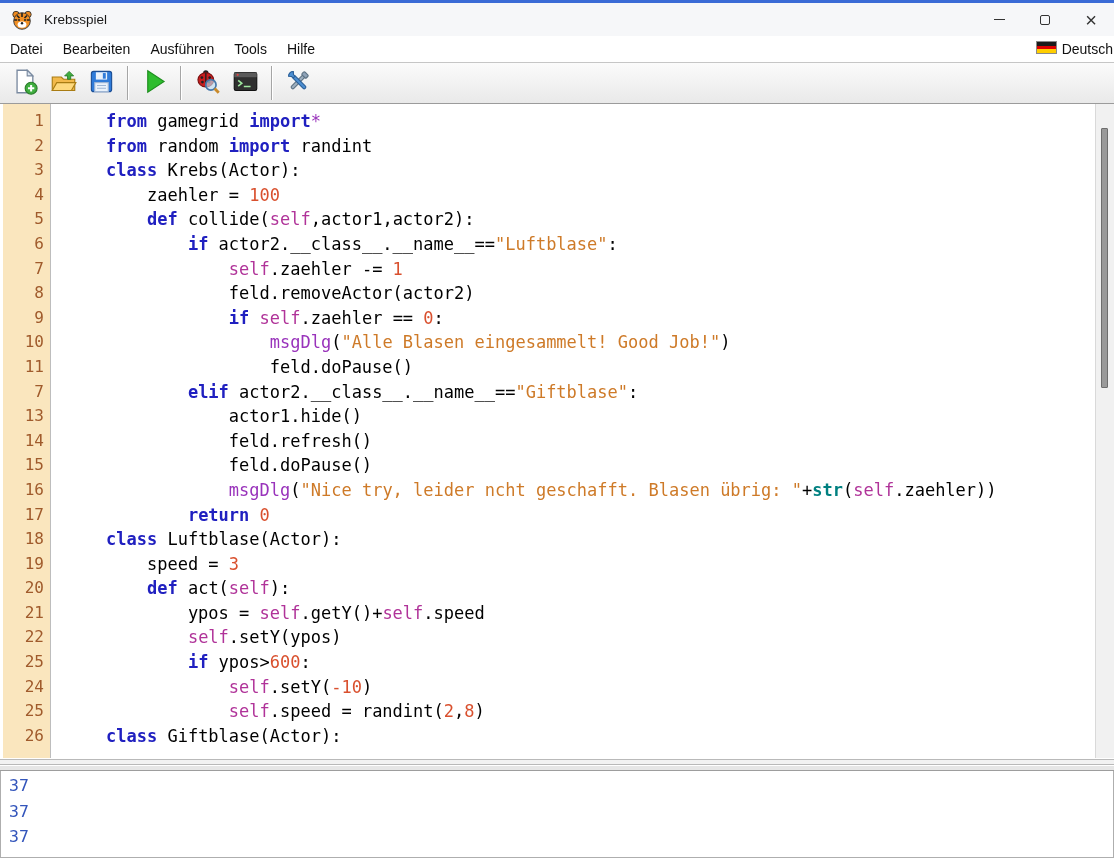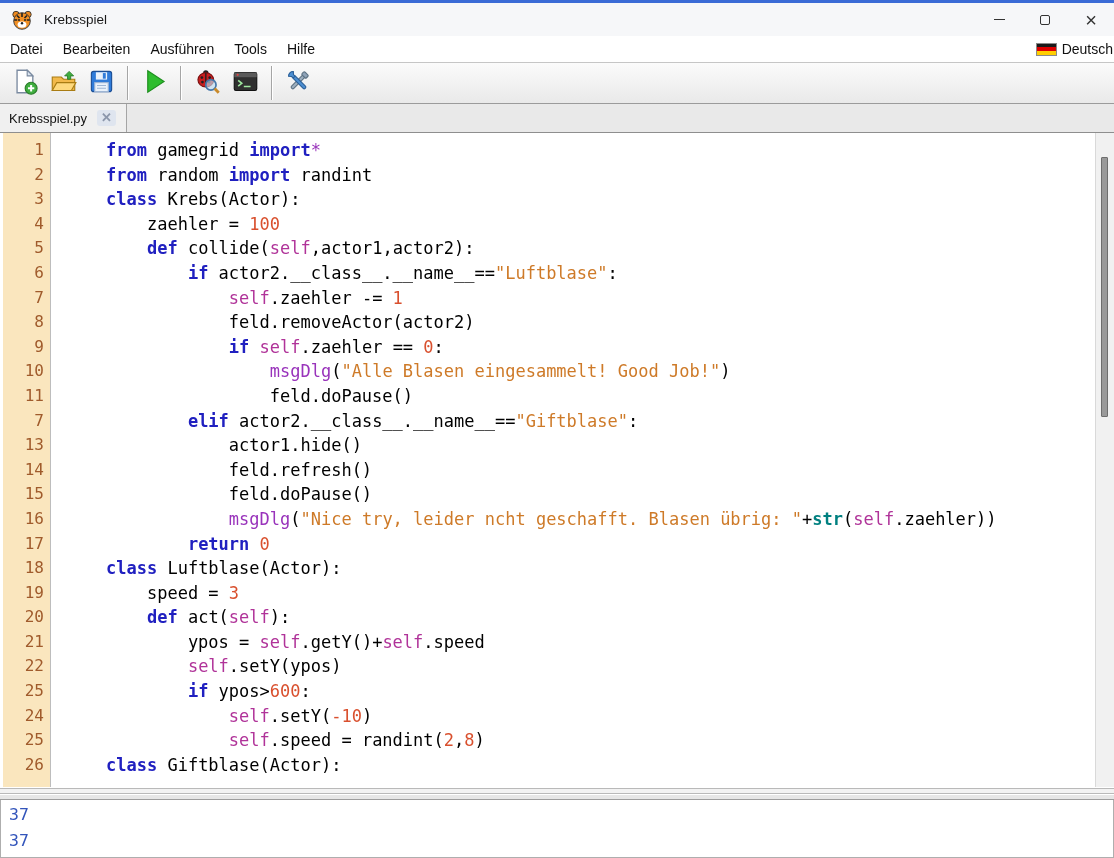--- a/index.html
+++ b/index.html
@@ -26,21 +26,21 @@
   .glyph-max { width:10px; height:10px; border:1.4px solid #333; border-radius:2px; }
   .glyph-close { font-size:20px; color:#333; font-weight:300; line-height:1; }
 
   
   .menubar {
     height:26px; flex:0 0 auto; background:#ffffff;
     display:flex; align-items:center; font-size:14px; color:#111;
   }
   .menu-item { padding:0 10px; height:100%; display:flex; align-items:center; cursor:default; }
   .menu-item:first-child { }
-  .menu-right { margin-left:auto; display:flex; align-items:center; gap:5px; padding-right:1px; }
+  .menu-right { margin-left:auto; display:flex; align-items:flex-start; gap:5px; padding-right:1px; }
   .flag { width:21px; height:13px; border:1px solid #8a8a8a; display:flex; flex-direction:column; }
   .flag div { flex:1; }
   .flag .b { background:#1a1a1a; } .flag .r { background:#dd0000; } .flag .g { background:#ffce00; }
   .lang-label { font-size:14px; color:#111; }
 
   
   .toolbar {
     height:42px; flex:0 0 auto;
     background:linear-gradient(#fbfbfb,#e9e9e9);
     border-top:1px solid #c6c6c6; border-bottom:1px solid #9b9b9b;
@@ -225,26 +225,20 @@
               <rect x="9.3" y="2" width="5.4" height="3.6" rx="1" fill="#8fa3b8" stroke="#5c7183"></rect>
             </g>
             <g transform="rotate(-45 12 12)">
               <rect x="10.6" y="5.5" width="2.8" height="15" rx="1.2" fill="#4d8fd1" stroke="#2b5f98"></rect>
               <path d="M9 2.5a4 4 0 016 0l-1.8 2v2h-2.4v-2z" fill="#4d8fd1" stroke="#2b5f98"></path>
             </g>
           </svg></span>
       </div>
     </div>
 
-  <div class="tabrow" id="tabrow">
-      <div class="tab">
-        <span>Krebsspiel.py</span>
-        <span class="tab-close">✕</span>
-      </div>
-    </div>
 
   <div class="editor">
     <div class="gutter" id="gutter">
         <div>1</div>
         <div>2</div>
         <div>3</div>
         <div>4</div>
         <div>5</div>
         <div>6</div>
         <div>7</div>

